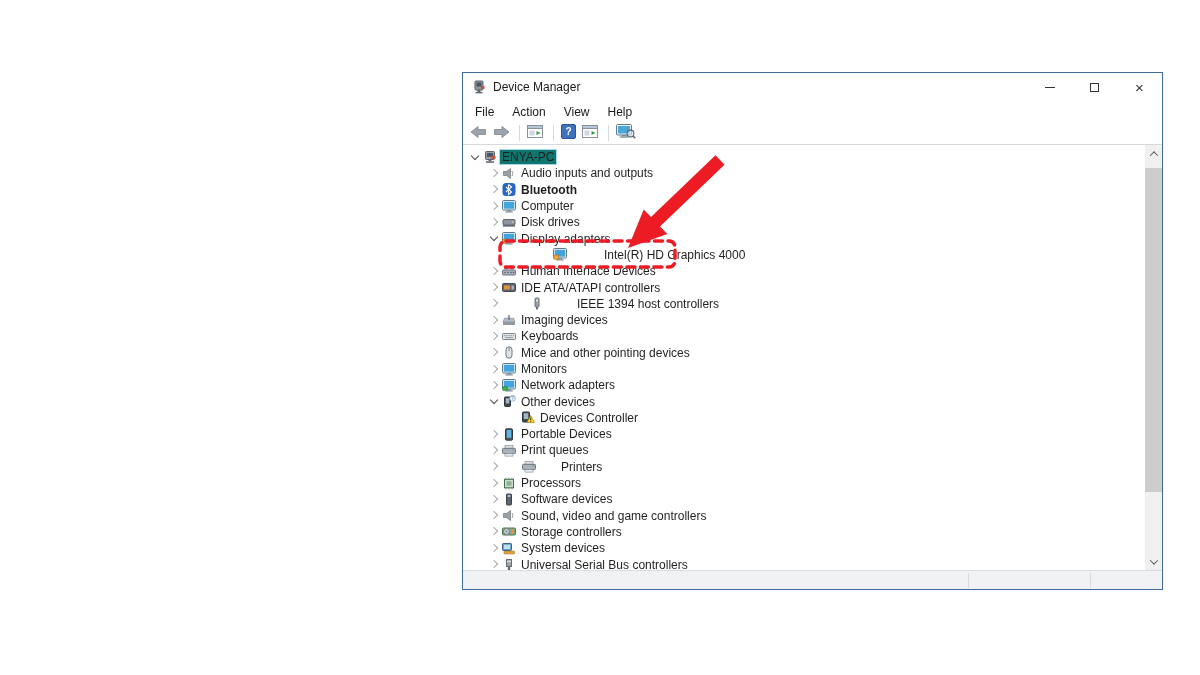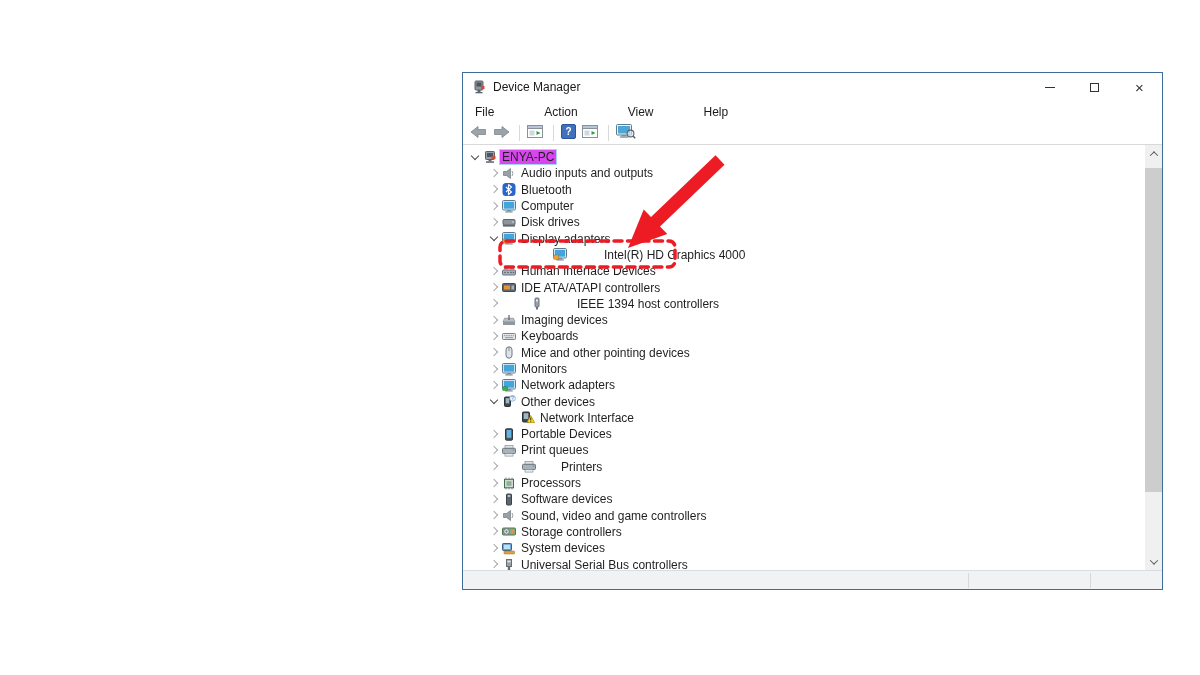--- a/index.html
+++ b/index.html
@@ -14,40 +14,40 @@
   }
   .titlebar { height:28px; background:#ffffff; display:flex; align-items:center; flex:0 0 auto; }
   .titlebar .app-icon { margin-left:8px; width:16px; height:16px; display:flex; align-items:center; justify-content:center; }
   .titlebar .title-text { margin-left:6px; font-size:12px; color:#1a1a1a; }
   .win-controls { margin-left:auto; display:flex; height:100%; }
   .win-btn { width:45px; height:100%; display:flex; align-items:center; justify-content:center; }
   .glyph-min { width:10px; height:1px; background:#333; }
   .glyph-max { width:9px; height:9px; border:1px solid #333; }
   .glyph-close { font-size:15px; color:#333; line-height:1; }
 
-  .menubar { height:21px; background:#ffffff; display:flex; align-items:center; padding-left:3px; flex:0 0 auto;gap:32px; }
+  .menubar { height:21px; background:#ffffff; display:flex; align-items:center; padding-left:3px; flex:0 0 auto; }
   .menu-item { font-size:12px; color:#1a1a1a; padding:2px 9px; }
 
   .toolbar { height:23px; background:#ffffff; border-bottom:1px solid #d9d9d9; display:flex; align-items:center; padding-left:5px; flex:0 0 auto; }
   .tbtn { border:none; background:transparent; padding:1px 2px; margin-right:2px; display:flex; align-items:center; }
   .tsep { width:1px; height:16px; background:#d9d9d9; margin:0 5px; }
 
   
   .content { flex:1 1 auto; display:flex; overflow:hidden; position:relative; }
   .tree { flex:1 1 auto; background:#ffffff; overflow:hidden; padding-top:4px; }
   .row { height:16.3px; display:flex; align-items:center; font-size:12px; color:#1f1f1f; white-space:nowrap; }
   .chev { width:13px; height:13px; flex:0 0 13px; position:relative; }
   .chev.collapsed::after, .chev.expanded::after {
     content:""; position:absolute; width:5px; height:5px; left:3px; top:3px;
     border-right:1.4px solid #a9a9a9; border-top:1.4px solid #a9a9a9; transform:rotate(45deg);
   }
   .chev.expanded::after { border-color:#4a4a4a; transform:rotate(135deg); left:3px; top:2px; }
   .ticon { width:14px; height:13px; flex:0 0 14px; margin:0 3px 0 1px; display:flex; align-items:center; }
   .lbl { padding:0 2px; }
-  .lbl.sel { background:#d946ef; outline:1px solid #a9d4f5; }
+  .lbl.sel { background:#0f766e; outline:1px solid #a9d4f5; }
 
   
   .vscroll { flex:0 0 17px; background:#f0f0f0; position:relative; }
   .sb-btn { position:absolute; left:0; width:17px; height:17px; display:flex; align-items:center; justify-content:center; }
   .sb-up { top:0; } .sb-down { bottom:0; }
   .sb-chev { width:6px; height:6px; border-right:1.5px solid #5a5a5a; border-top:1.5px solid #5a5a5a; }
   .sb-up .sb-chev { transform:rotate(-45deg) translate(-1px,1px); }
   .sb-down .sb-chev { transform:rotate(135deg) translate(-1px,1px); }
   .sb-thumb { position:absolute; left:0; top:23px; height:324px; width:17px; background:#cdcdcd; }
 
@@ -160,21 +160,21 @@
           <div class="row" style="padding-left: 25px;">
             <span class="chev collapsed"></span>
             <span class="ticon">
               <svg width="14" height="13" viewBox="0 0 14 13">
                 <polygon points="1.5,4.5 4.5,4.5 8.5,1.5 8.5,11.5 4.5,8.5 1.5,8.5" fill="#98a0a8" stroke="#6e757d" stroke-width="0.7"></polygon>
                 <path d="M10 4 Q11.8 6.5 10 9" stroke="#98a0a8" fill="none"></path>
               </svg>
             </span>
             <span class="lbl">Audio inputs and outputs</span>
           </div>
-          <div class="row" style="padding-left: 25px;">
+          <div class="row" style="padding-left: 25px; font-weight: bold;">
             <span class="chev collapsed"></span>
             <span class="ticon">
               <svg width="14" height="13" viewBox="0 0 14 13">
                 <rect x="0.5" width="13" height="13" rx="3.5" fill="#2867c8"></rect>
                 <path d="M6.5 1.5 L9.5 4 L4 9 M4 4 L9.5 9 L6.5 11.5 L6.5 1.5" stroke="#ffffff" stroke-width="1.1" fill="none"></path>
               </svg>
             </span>
             <span class="lbl">Bluetooth</span>
           </div>
           <div class="row" style="padding-left: 25px;">
@@ -342,21 +342,21 @@
             <span class="chev none"></span>
             <span class="ticon">
               <svg width="14" height="13" viewBox="0 0 14 13">
                 <rect x="1.5" y="1" width="7" height="10" rx="1" fill="#3f474f" stroke="#2b3138"></rect>
                 <rect x="2.7" y="2.2" width="4.6" height="5.8" fill="#9fb6c4"></rect>
                 <polygon points="9.7,4.5 13.6,11.6 5.8,11.6" fill="#ffd21e" stroke="#8a7500" stroke-width="0.6"></polygon>
                 <rect x="9.3" y="6.6" width="0.9" height="2.6" fill="#1f1f1f"></rect>
                 <rect x="9.3" y="9.8" width="0.9" height="1" fill="#1f1f1f"></rect>
               </svg>
             </span>
-            <span class="lbl">Network Interface</span>
+            <span class="lbl">Devices Controller</span>
           </div>
           <div class="row" style="padding-left: 25px;">
             <span class="chev collapsed"></span>
             <span class="ticon">
               <svg width="14" height="13" viewBox="0 0 14 13">
                 <rect x="3.5" y="0.8" width="7" height="11.4" rx="1" fill="#4a525a" stroke="#31373d"></rect>
                 <rect x="4.7" y="2" width="4.6" height="7.8" fill="#62b5e5"></rect>
               </svg>
             </span>
             <span class="lbl">Portable Devices</span>

